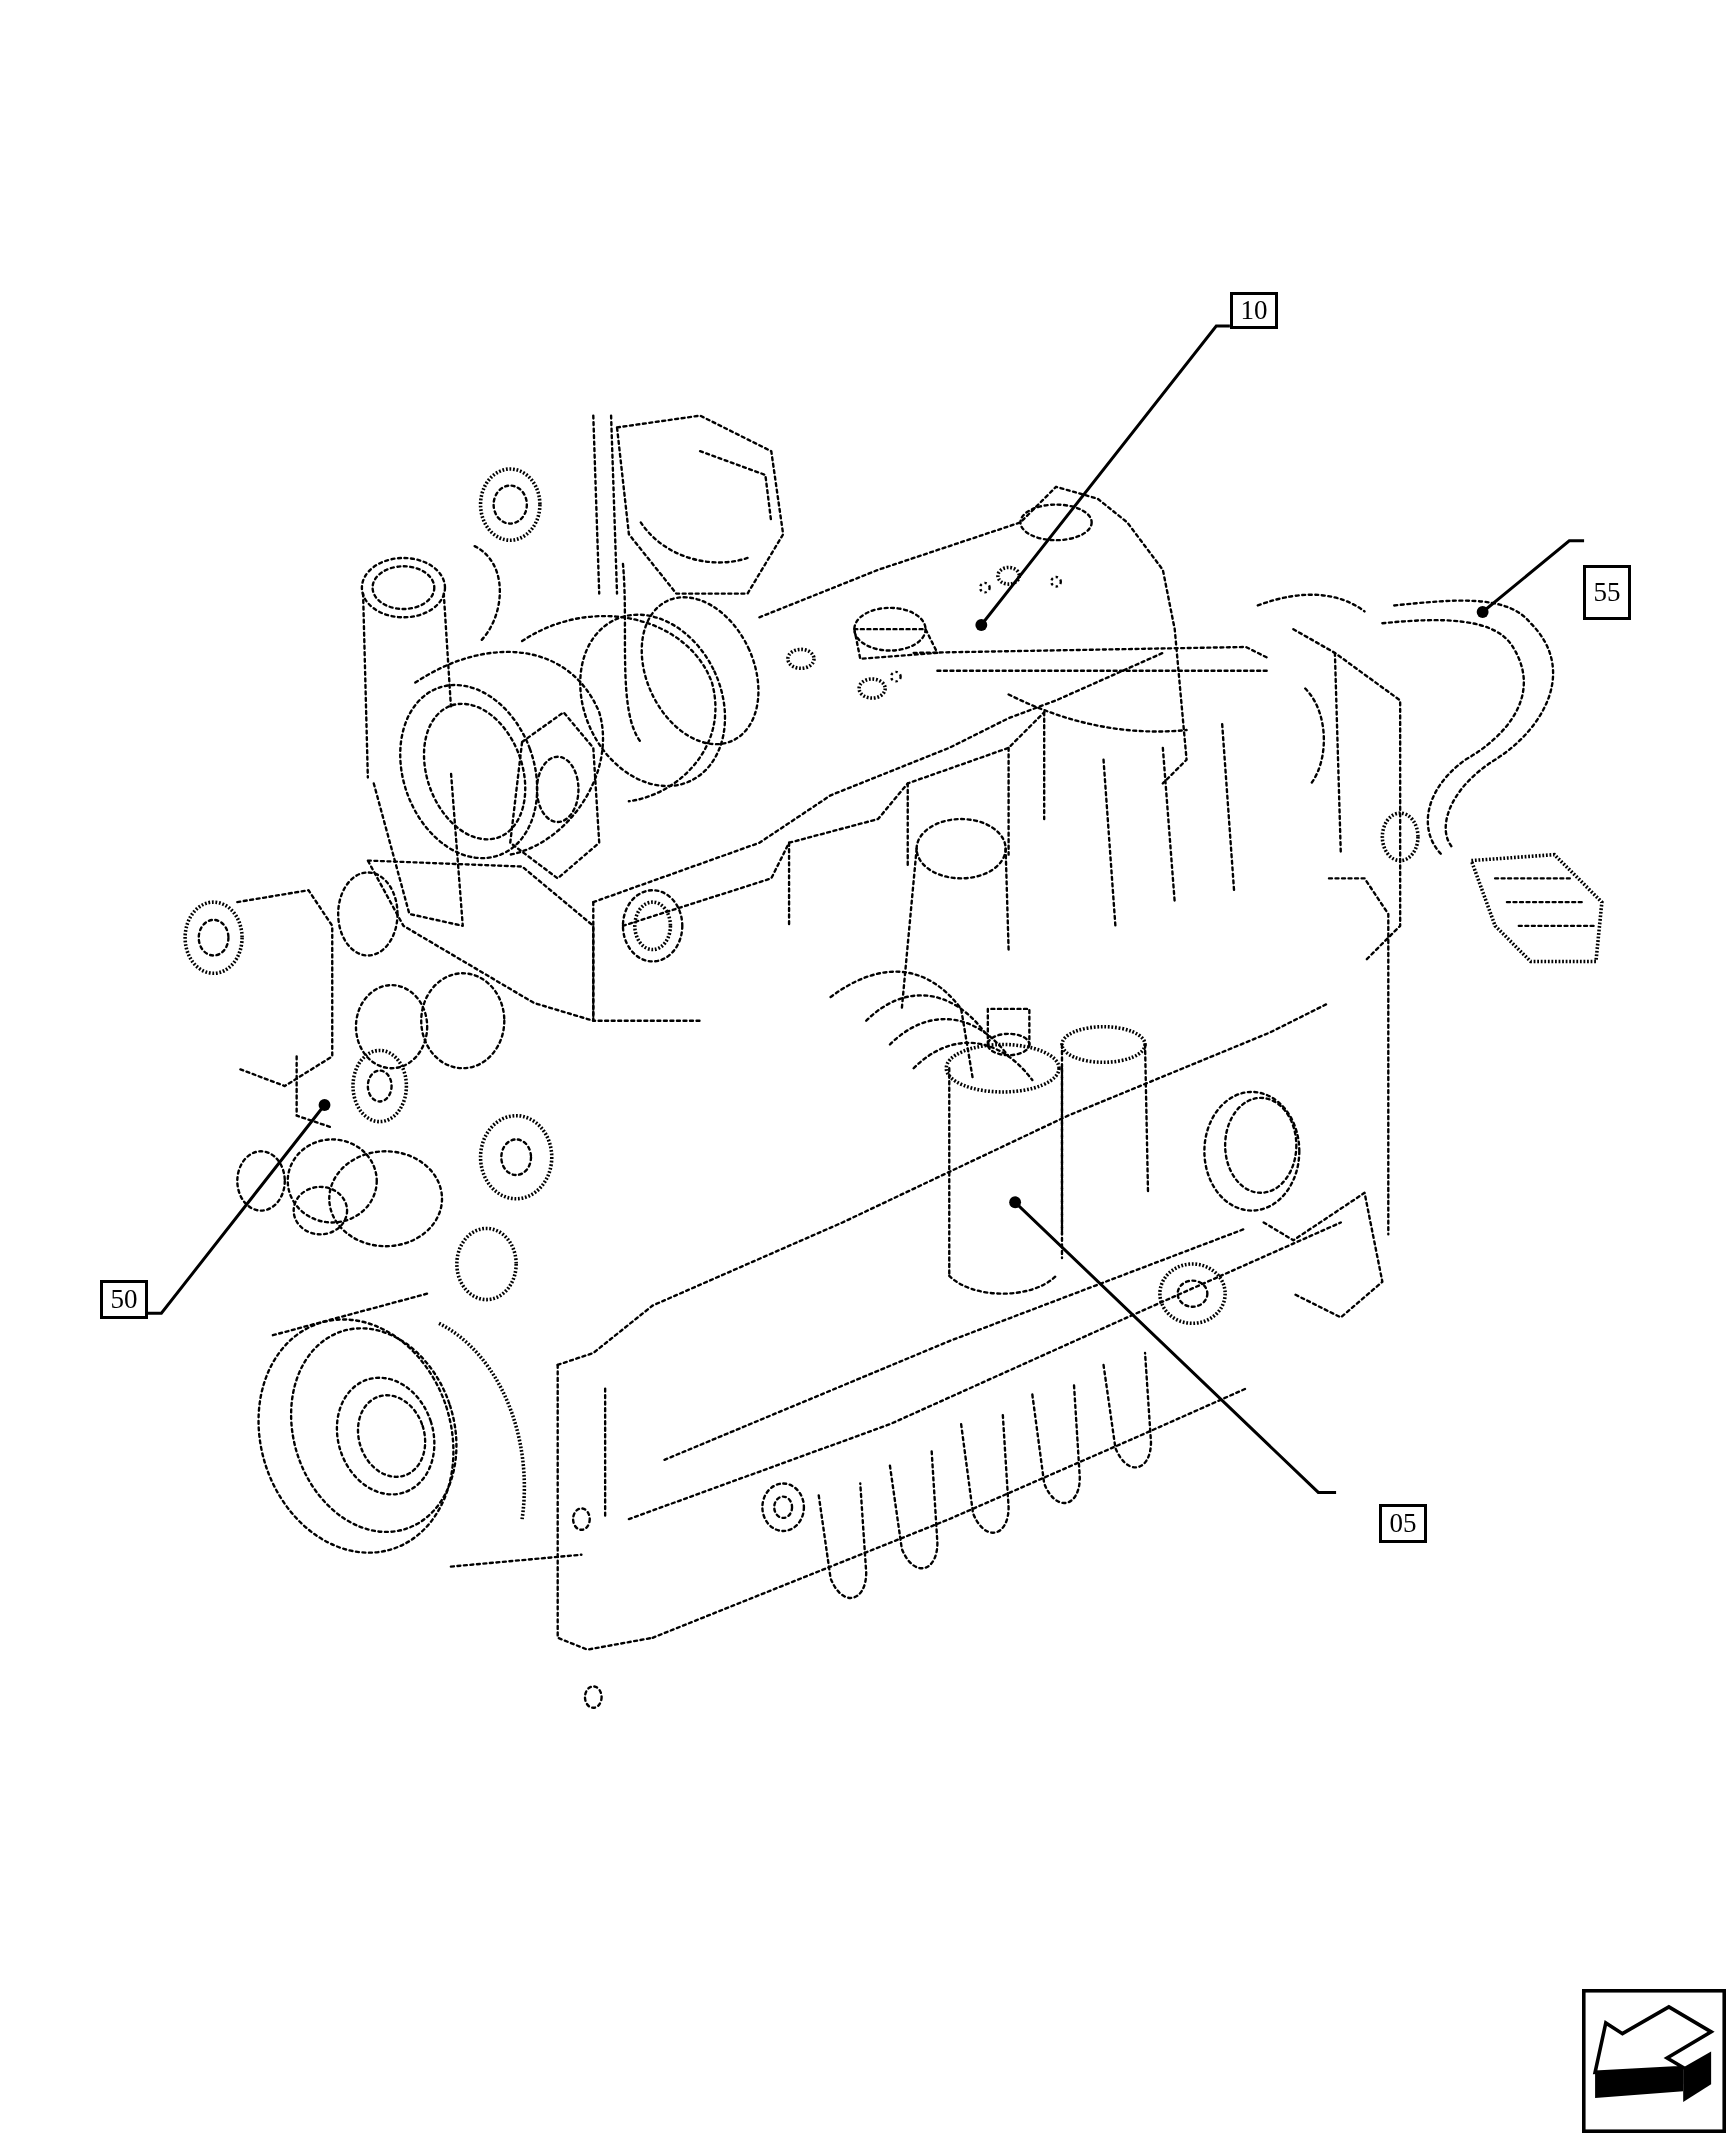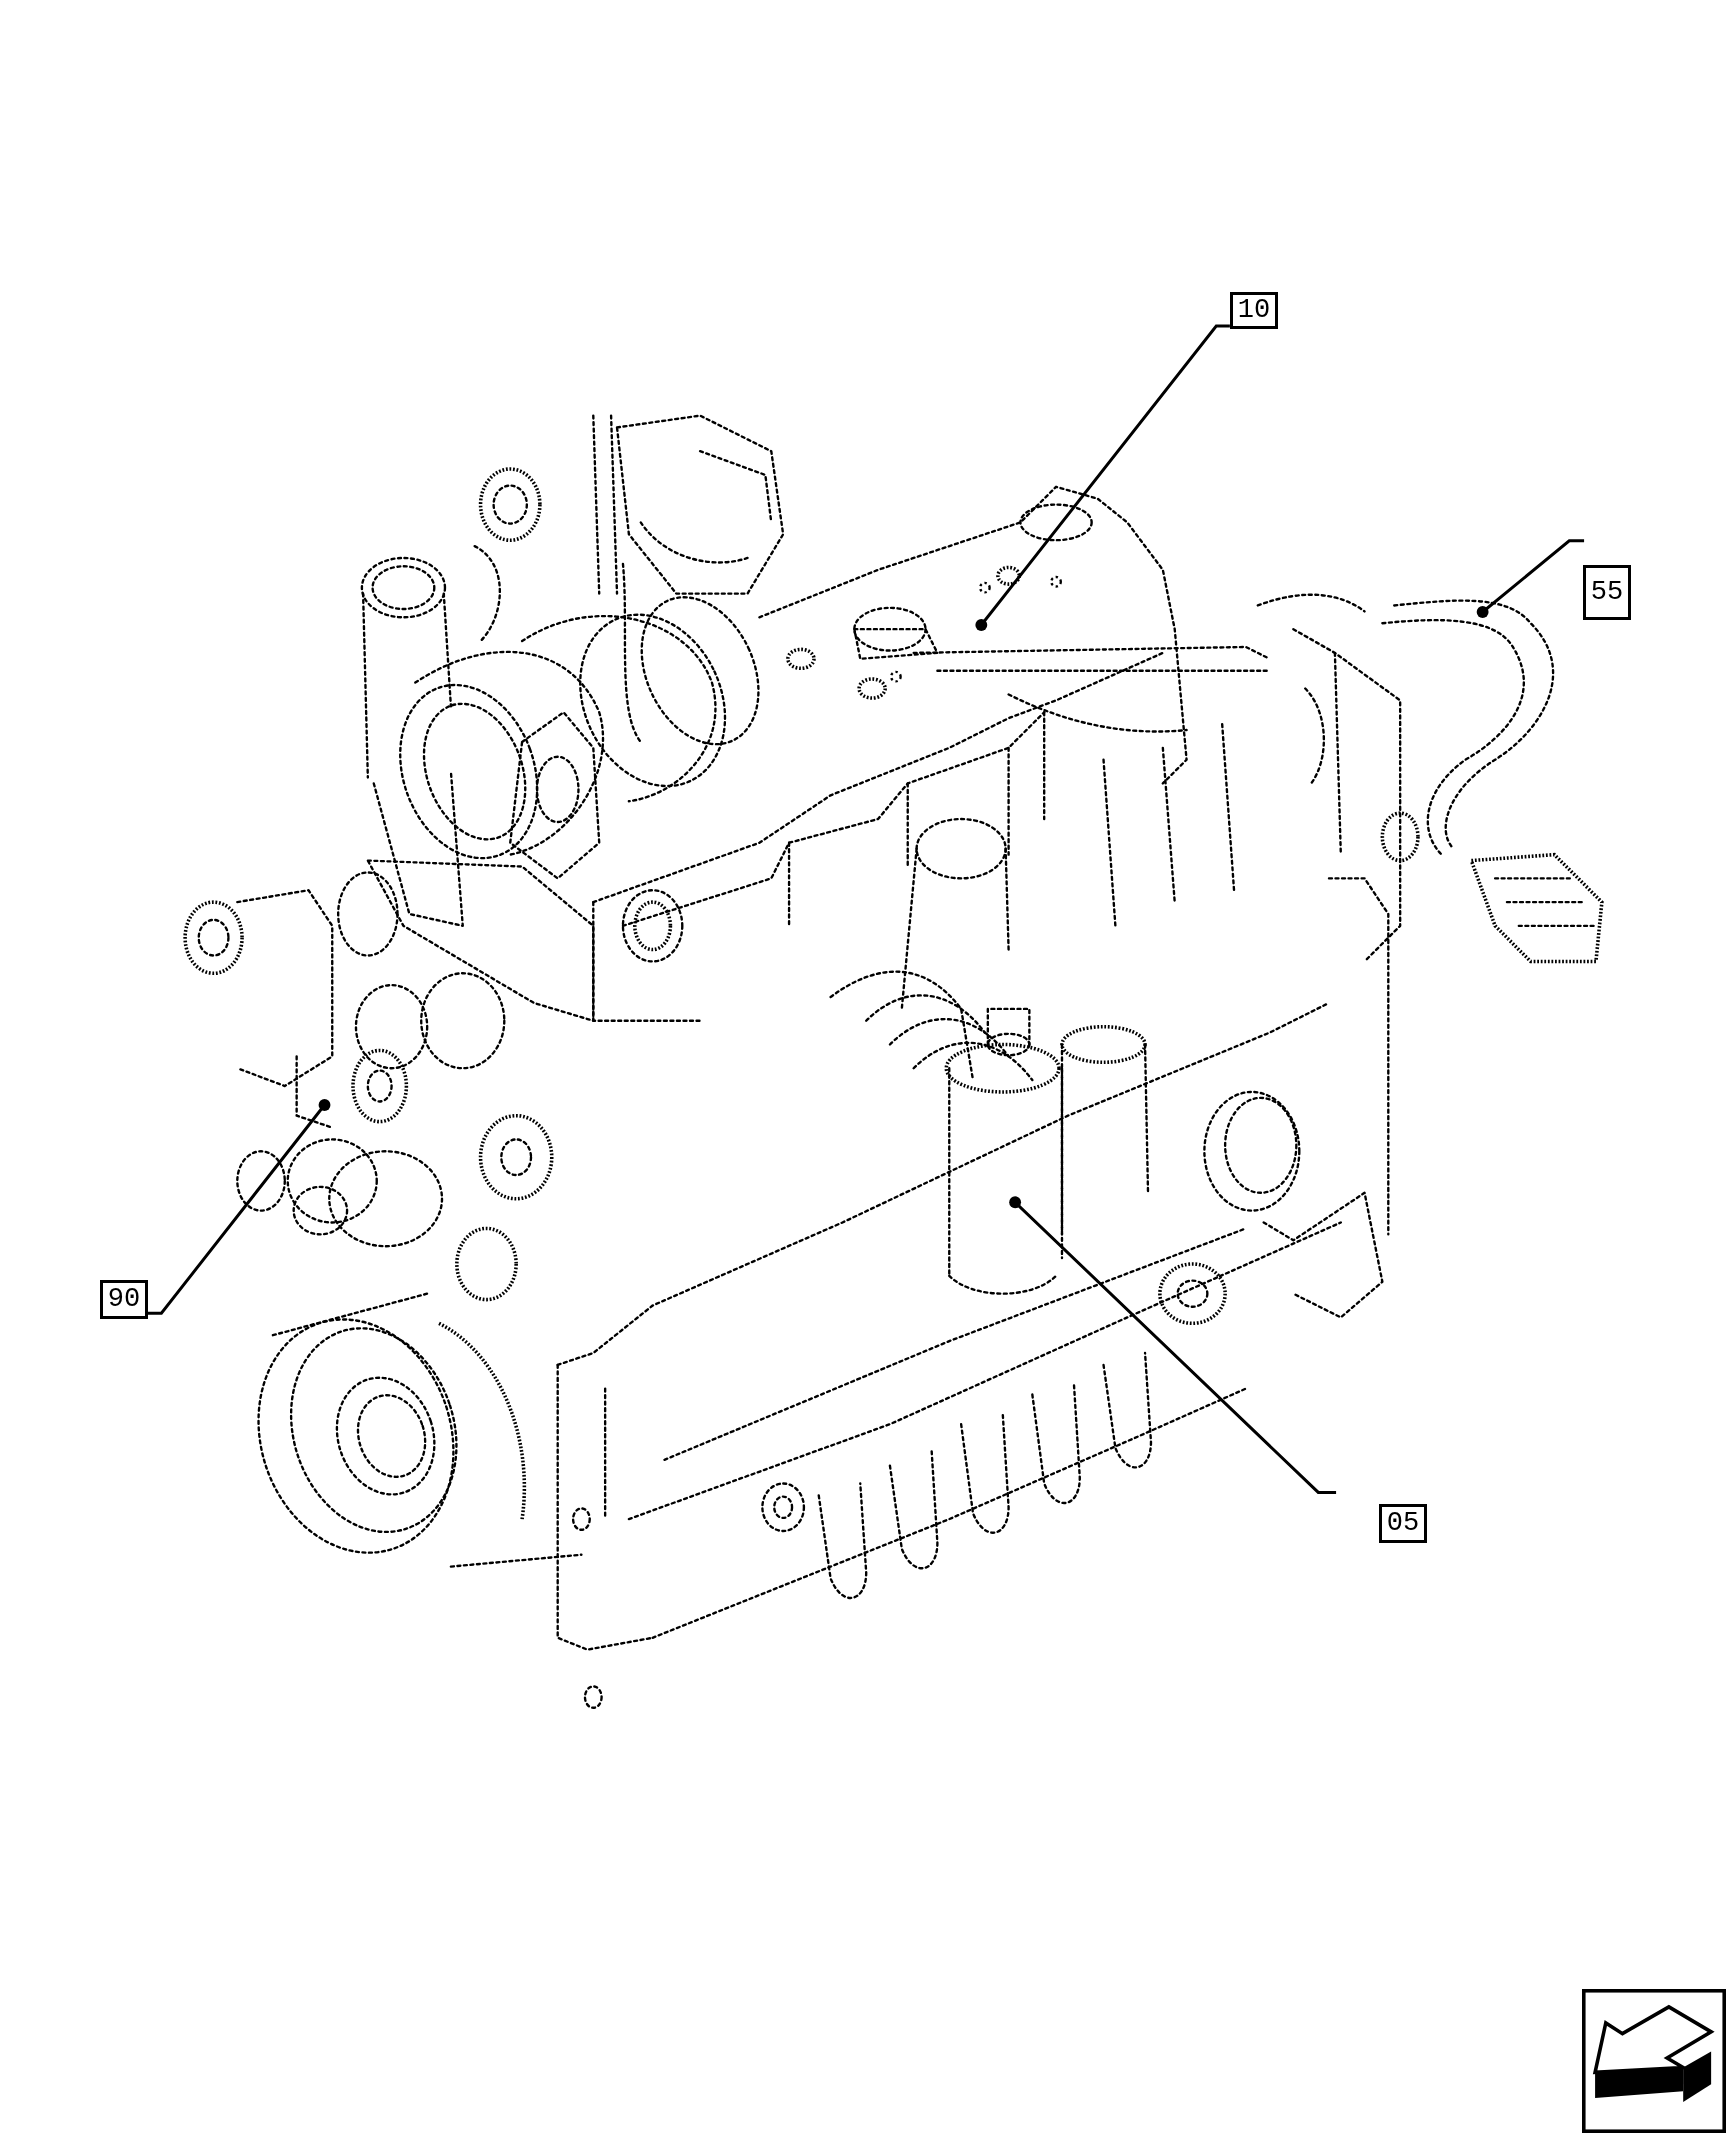--- a/index.html
+++ b/index.html
@@ -7,21 +7,21 @@
   #canvas { position: absolute; left: 0; top: 0; width: 1733px; height: 2140px; }
   .d { fill: none; stroke: #000; stroke-width: 4; stroke-dasharray: 5 6; stroke-linecap: round; stroke-linejoin: round; }
   .d2 { fill: none; stroke: #000; stroke-width: 4; stroke-dasharray: 4 5; }
   .dense { fill: none; stroke: #000; stroke-width: 6; stroke-dasharray: 3 3; }
   .leader { fill: none; stroke: #000; stroke-width: 5; stroke-linejoin: miter; }
   .dot { fill: #000; }
   .callout {
     position: absolute; box-sizing: border-box;
     border: 3px solid #000; background: #fff;
     display: flex; align-items: center; justify-content: center;
-    font-family: Liberation Mono, monospace; font-size: 27px; color: #000;
+    font-family: Liberation Serif, serif; font-size: 27px; color: #000;
     line-height: 1;
   }
   .nav-icon { position: absolute; left: 1582px; top: 1989px; width: 144px; height: 144px; }
 </style>
 </head>
 <body>
 
 <svg id="canvas" viewBox="0 0 2921 3606" xmlns="http://www.w3.org/2000/svg">
 
   <g>
@@ -178,21 +178,21 @@
 
 <div class="callout" style="left:1230px; top:292px; width:48px; height:37px;">
   <span>10</span>
 </div>
 
 <div class="callout" style="left:1583px; top:529px; width:48px; height:55px;margin-top:36px;">
   <span>55</span>
 </div>
 
 <div class="callout" style="left:100px; top:1280px; width:48px; height:39px;">
-  <span>90</span>
+  <span>50</span>
 </div>
 
 <div class="callout" style="left:1335px; top:1504px; width:48px; height:39px;margin-left:44px;">
   <span>05</span>
 </div>
 
 <div class="nav-icon">
   <svg width="144" height="144" viewBox="0 0 242 242" xmlns="http://www.w3.org/2000/svg">
     <rect x="3" y="3" width="236" height="236" fill="#fff" stroke="#000" stroke-width="6"></rect>
 

